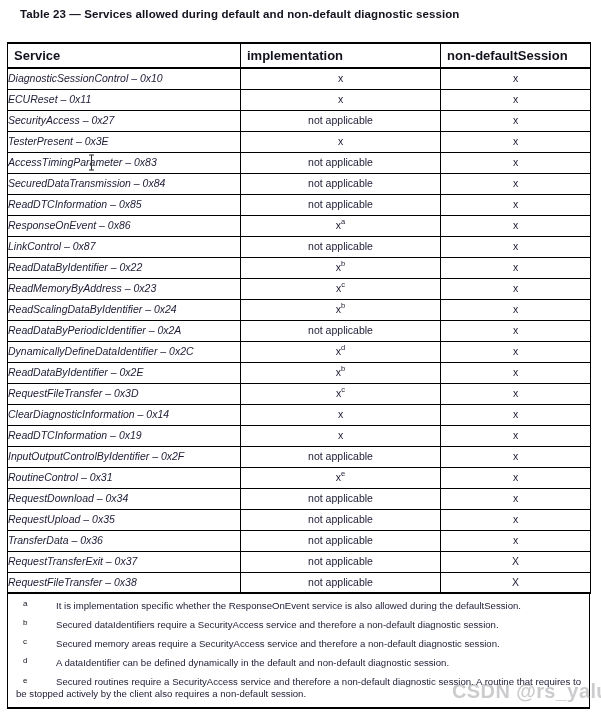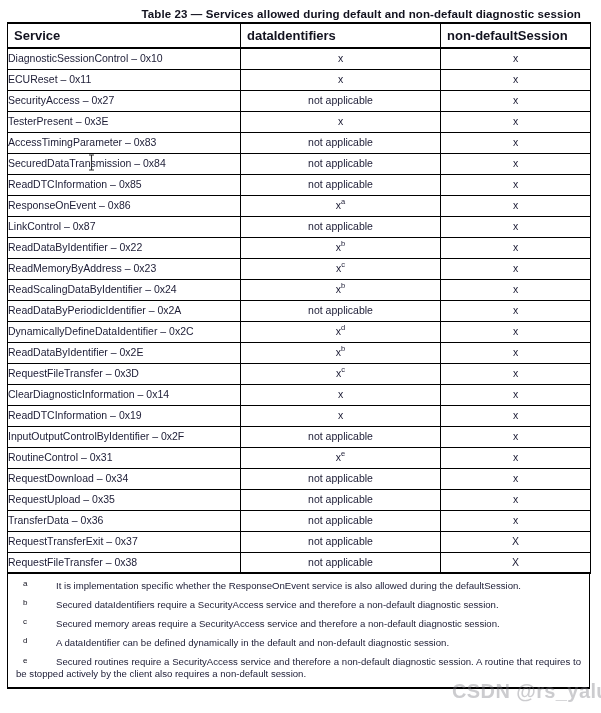--- a/index.html
+++ b/index.html
@@ -19,26 +19,26 @@
 
   #page {
     position: relative;
     width: 601px;
     height: 713px;
     box-sizing: border-box;
   }
 
   
   .table-title {
-    text-align: right;
+    text-align: left;
     font-size: 11.5px;
     font-weight: bold;
     color: #12121f;
     letter-spacing: 0.1px;
-    padding: 8px 20px 1px 20px;
+    padding: 8px 20px 21px 20px;
     line-height: 13px;
   }
 
   
   .table-wrap {
     margin: 0 11px 0 7px;
   }
 
   table.services {
     width: 583px;
@@ -76,20 +76,21 @@
     border-right: 1px solid #000;
     border-bottom: 1px solid #000;
     vertical-align: middle;
     white-space: nowrap;
     line-height: 13px;
   }
 
   td.cell-service {
     padding-left: 6px;
     text-align: left;
+    font-style: italic;
   }
   td.cell-mark {
     text-align: center;
   }
 
   .sup {
     font-size: 7.5px;
     vertical-align: super;
     line-height: 0;
     position: relative;
@@ -181,21 +182,21 @@
   <div class="table-wrap">
     <table class="services">
       <colgroup>
         <col class="c-service">
         <col class="c-default">
         <col class="c-nondef">
       </colgroup>
       <thead>
         <tr>
           <th>Service</th>
-          <th>dataIdentifiers</th>
+          <th>implementation</th>
           <th>non-defaultSession</th>
         </tr>
       </thead>
       <tbody id="table-body">
           <tr>
             <td class="cell-service">DiagnosticSessionControl – 0x10</td>
             <td class="cell-mark"><span>x</span></td>
             <td class="cell-mark">x</td>
           </tr>
           <tr>

